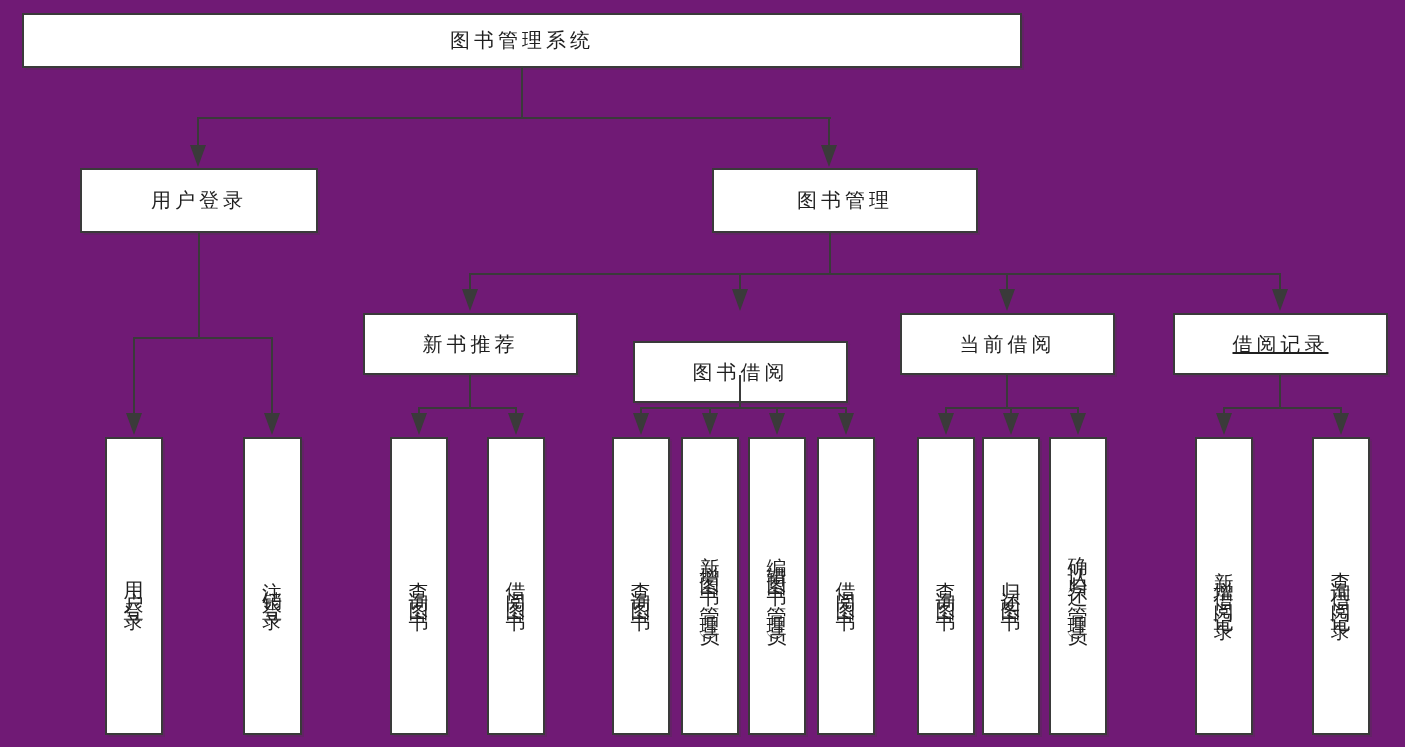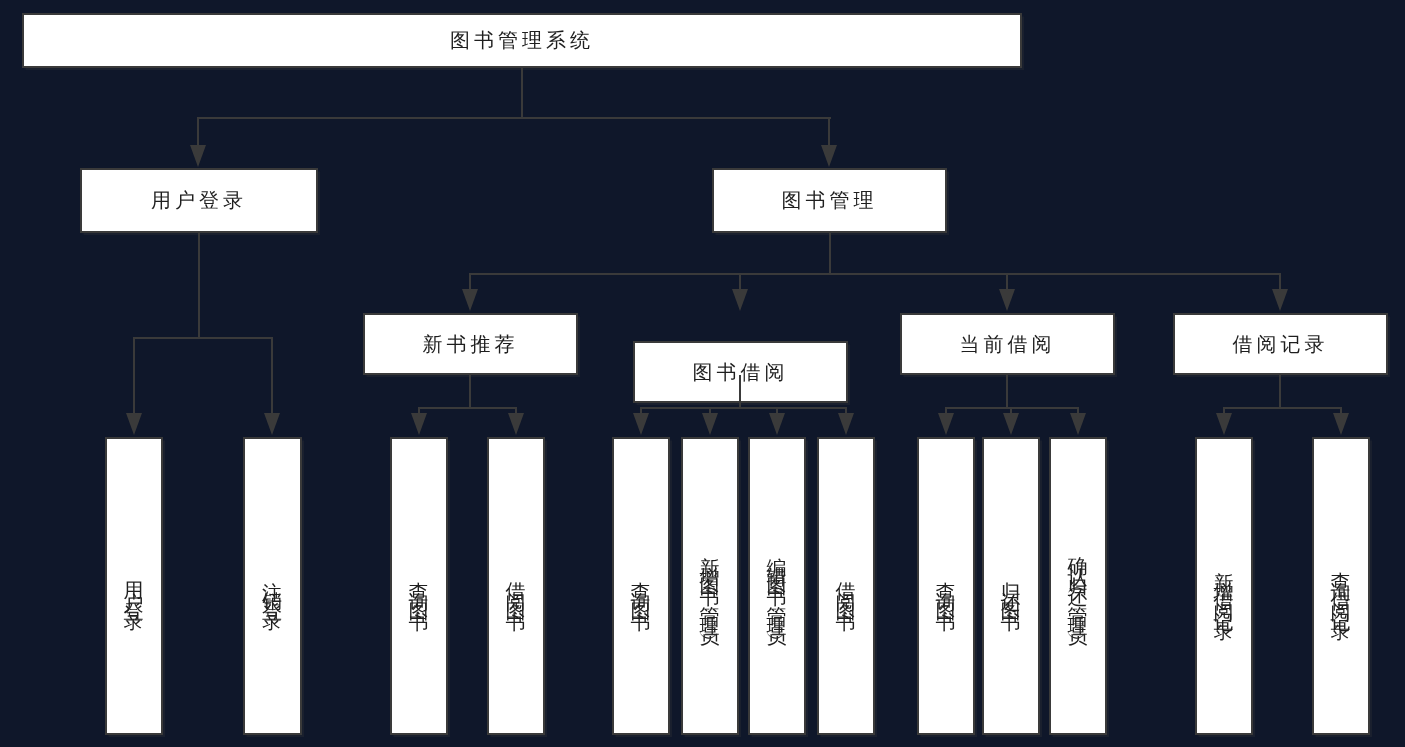--- a/index.html
+++ b/index.html
@@ -1,17 +1,17 @@
 <!DOCTYPE html>
 <html><head>
 <meta charset="utf-8">
 <style>
   html,body{margin:0;padding:0;background:#ffffff;}
   #stage{
-    position:relative;width:1405px;height:747px;background:#0f172a;overflow:hidden;
+    position:relative;width:1405px;height:747px;background:#701a75;overflow:hidden;
     font-family:"Liberation Sans","DejaVu Sans",sans-serif;
   }
   .box{
     position:absolute;box-sizing:border-box;
     border:2px solid #3a3a3a;background:#ffffff;
     display:flex;align-items:center;justify-content:center;
     color:#1f1f1f;box-shadow:1.5px 1.5px 1px rgba(60,60,60,0.25);
   }
   .box.h span{font-size:20px;letter-spacing:4px;white-space:nowrap;}
   .box.v span{
@@ -42,21 +42,21 @@
   </div>
 
   <div class="vline" style="left:521px;top:68px;height:51px;"></div>
   <div class="hline" style="left:198px;top:117px;width:633px;"></div>
   <div class="arrow" style="left:197px;top:117px;height:28px;"></div>
   <div class="arrow" style="left:828px;top:117px;height:28px;"></div>
 
   <div class="box h" style="left:80px;top:168px;width:238px;height:65px;">
     <span>用户登录</span>
   </div>
-  <div class="box h" style="left:712px;top:168px;width:235px;height:65px;">
+  <div class="box h" style="left:712px;top:168px;width:266px;height:65px;">
     <span>图书管理</span>
   </div>
 
   <div class="vline" style="left:198px;top:233px;height:106px;"></div>
   <div class="hline" style="left:133px;top:337px;width:140px;"></div>
   <div class="arrow" style="left:133px;top:337px;height:76px;"></div>
   <div class="arrow" style="left:271px;top:337px;height:76px;"></div>
 
   <div class="vline" style="left:829px;top:233px;height:42px;"></div>
   <div class="hline" style="left:470px;top:273px;width:811px;"></div>
@@ -67,21 +67,21 @@
 
   <div class="box h" style="left:363px;top:313px;width:215px;height:62px;text-align:center;">
     <span>新书推荐</span>
   </div>
   <div class="box h" style="left:633px;top:313px;width:215px;height:62px;margin-top:28px;">
     <span>图书借阅</span>
   </div>
   <div class="box h" style="left:900px;top:313px;width:215px;height:62px;">
     <span>当前借阅</span>
   </div>
-  <div class="box h" style="left:1173px;top:313px;width:215px;height:62px;">
+  <div class="box h" style="left:1173px;top:313px;width:215px;height:62px;text-decoration:underline;">
     <span>借阅记录</span>
   </div>
 
   <div class="vline" style="left:469px;top:375px;height:34px;"></div>
   <div class="hline" style="left:418px;top:407px;width:99px;"></div>
   <div class="arrow" style="left:418px;top:407px;height:6px;"></div>
   <div class="arrow" style="left:515px;top:407px;height:6px;"></div>
 
   <div class="vline" style="left:739px;top:375px;height:34px;"></div>
   <div class="hline" style="left:640px;top:407px;width:206px;"></div>

